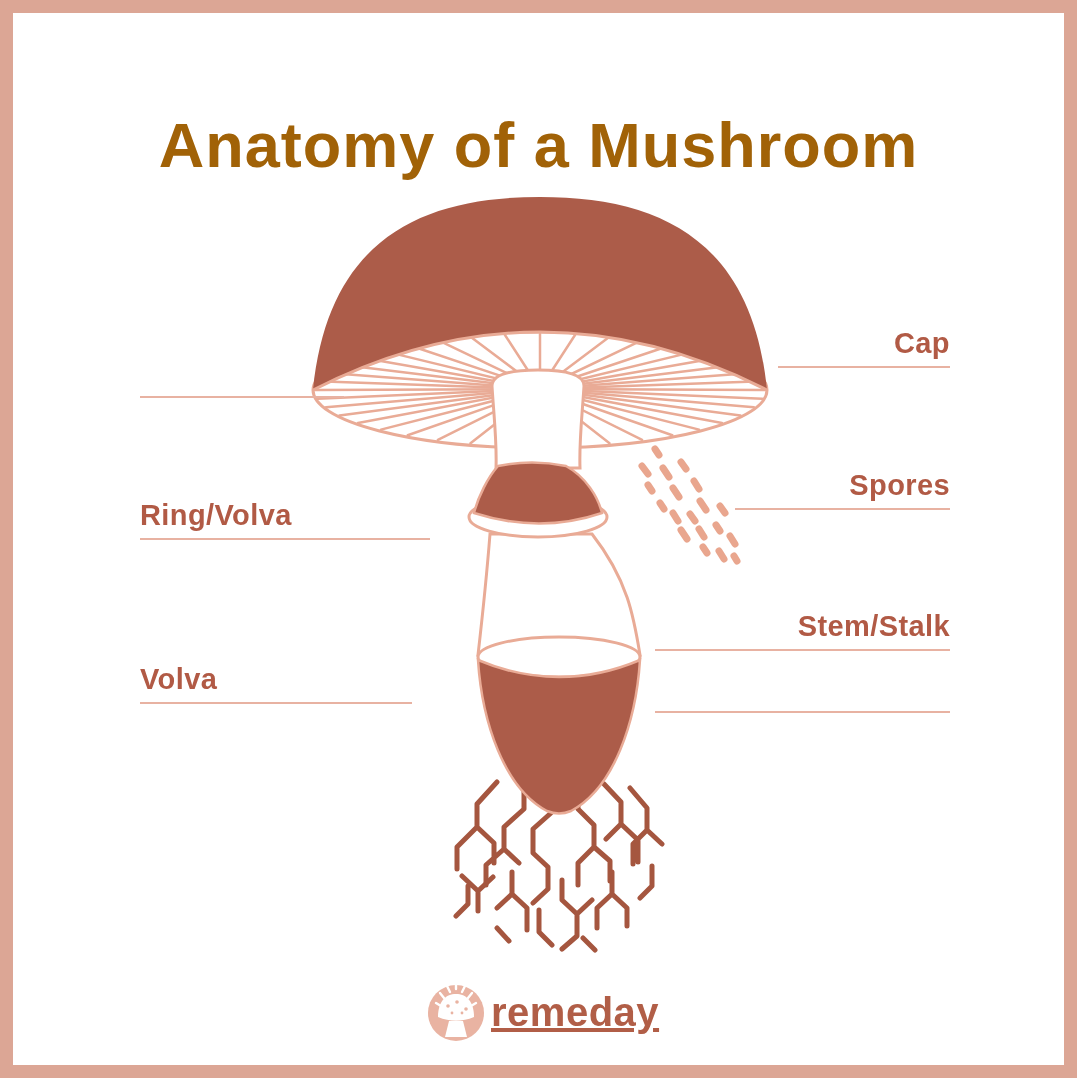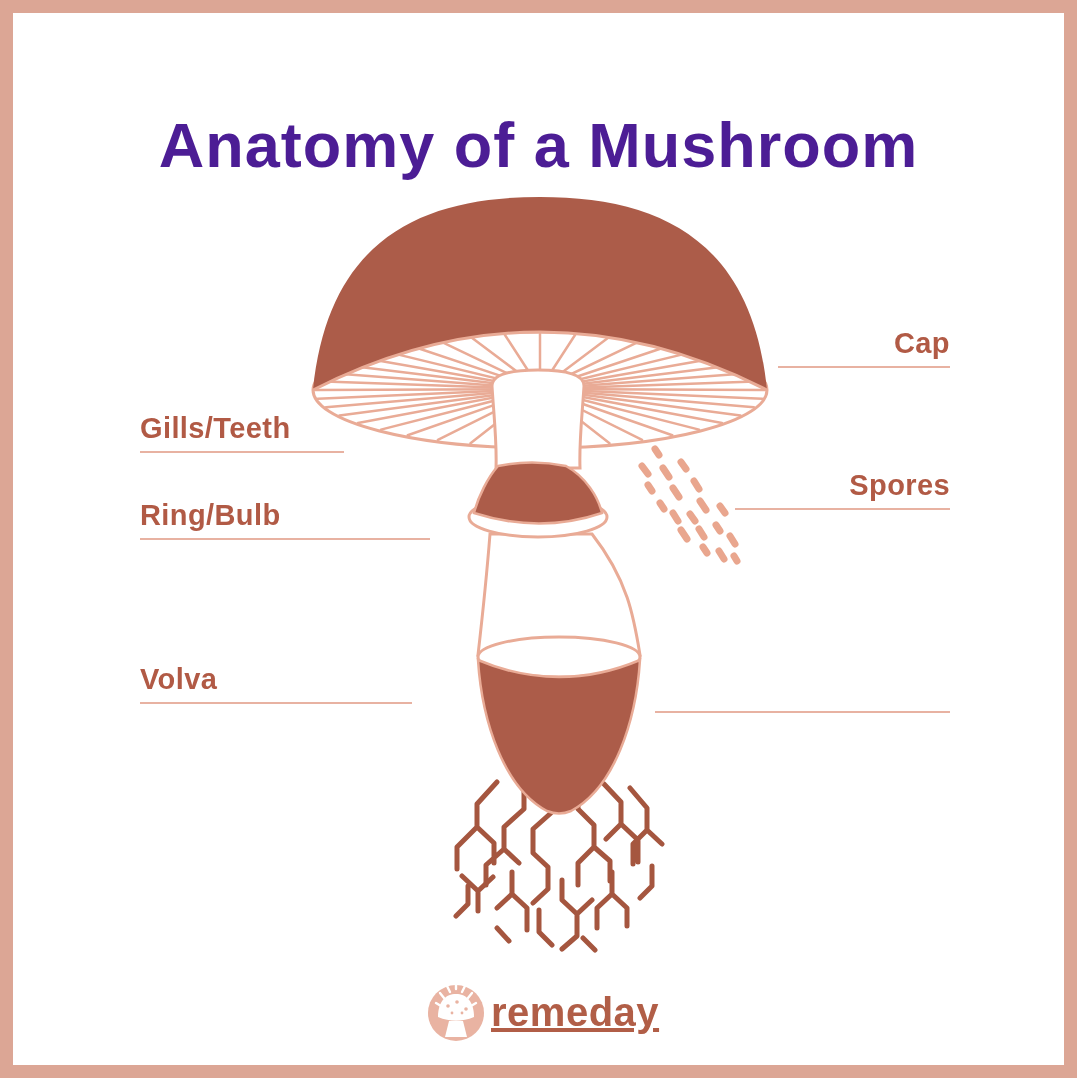--- a/index.html
+++ b/index.html
@@ -1,20 +1,20 @@
 <!DOCTYPE html>
 <html><head>
 <meta charset="utf-8">
 <style>
   html,body{margin:0;padding:0;background:#fff;}
   .canvas{position:relative;width:1077px;height:1078px;background:#ffffff;overflow:hidden;
           font-family:"Liberation Sans", sans-serif;}
   .frame{position:absolute;inset:0;border:13px solid #dca695;pointer-events:none;}
   .title{position:absolute;left:0;right:0;top:70px;text-align:center;
-         font-size:63px;font-weight:bold;color:#4c1d95;letter-spacing:1px;line-height:1.05;}
+         font-size:63px;font-weight:bold;color:#a16207;letter-spacing:1px;line-height:1.05;}
   .illustration{position:absolute;left:0;top:0;width:1077px;height:1078px;}
   .part-label{position:absolute;}
   .part-label .label-text{font-size:29px;font-weight:bold;color:#b15a45;
          line-height:29px;letter-spacing:0.4px;white-space:nowrap;margin-top:26px;}
   .part-label .rule{height:2px;background:#e8b2a2;margin-top:8px;}
   .part-label.right .label-text{text-align:right;}
   .logo-text{position:absolute;left:491px;top:990px;font-size:40px;font-weight:bold;
          color:#b15e47;letter-spacing:0.5px;text-decoration:underline;}
 </style>
 </head>
@@ -140,40 +140,43 @@
       <circle cx="448" cy="1006" r="1.8" fill="#e9b3a2"></circle>
         <circle cx="457" cy="1002" r="1.8" fill="#e9b3a2"></circle>
       <circle cx="466" cy="1009" r="1.8" fill="#e9b3a2"></circle>
         <circle cx="452" cy="1013" r="1.4" fill="#e9b3a2"></circle>
       <circle cx="462" cy="1013" r="1.4" fill="#e9b3a2"></circle>
       <path d="M449 1021 L463 1021 L467 1037 L445 1037 Z" fill="#ffffff"></path>
     </g>
   </svg>
 
   <div class="part-label left" style="left:140px;top:388px;width:204px">
-    <div class="label-text">Gills/Teeth</div>
     <div class="rule"></div>
   </div>
   <div class="part-label left" style="left:140px;top:475px;width:290px">
-    <div class="label-text">Ring/Bulb</div>
+    <div class="label-text">Ring/Volva</div>
     <div class="rule"></div>
   </div>
   <div class="part-label left" style="left:140px;top:639px;width:272px">
     <div class="label-text">Volva</div>
     <div class="rule"></div>
   </div>
 
   <div class="part-label right" style="right:127px;top:303px;width:172px">
     <div class="label-text">Cap</div>
     <div class="rule"></div>
   </div>
   <div class="part-label right" style="right:127px;top:445px;width:215px">
     <div class="label-text">Spores</div>
     <div class="rule"></div>
   </div>
+  <div class="part-label right" style="right:127px;top:586px;width:295px">
+    <div class="label-text">Stem/Stalk</div>
+    <div class="rule"></div>
+  </div>
   <div class="part-label right" style="right:127px;top:703px;width:295px">
     <div class="rule"></div>
   </div>
 
   <div class="logo-text">remeday</div>
 
   <div class="frame"></div>
 </div>
 
 </body></html>

